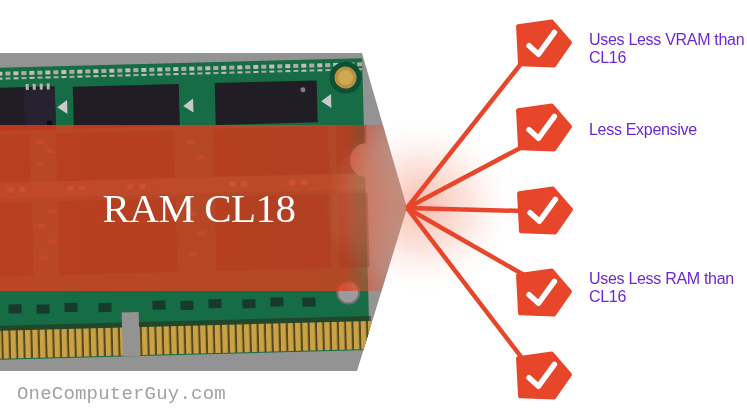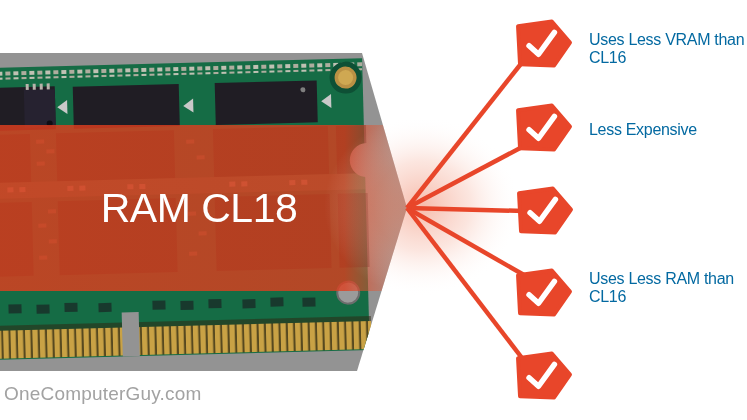--- a/index.html
+++ b/index.html
@@ -4,32 +4,32 @@
 <style>
   html,body{margin:0;padding:0;background:#ffffff;}
   #stage{
     position:relative;width:747px;height:420px;background:#ffffff;
     overflow:hidden;font-family:"Liberation Sans",sans-serif;
   }
   #bg-svg{position:absolute;left:0;top:0;}
   .overlay-title{
     position:absolute;left:90px;top:186px;width:218px;text-align:center;
     font-size:41px;line-height:44px;color:#ffffff;letter-spacing:-0.5px;
-    font-family:Liberation Sans, sans-serif;white-space:nowrap;
+    font-family:Liberation Serif, serif;white-space:nowrap;
   }
   .benefit-label{
     position:absolute;left:589px;width:158px;
-    font-size:16px;line-height:18px;color:#0369a1;
+    font-size:16px;line-height:18px;color:#6d28d9;
     font-family:"Liberation Sans",sans-serif;letter-spacing:-0.3px;
   }
   .benefit-badge{position:absolute;width:62px;height:54px;}
   .watermark{
-    position:absolute;left:4px;top:383px;
+    position:absolute;left:17px;top:383px;
     font-size:19px;color:#a2a2a2;letter-spacing:0.2px;
-    font-family:Liberation Sans, sans-serif;
+    font-family:Liberation Mono, monospace;
   }
 </style>
 </head>
 <body>
 
 <div id="stage">
 
   <svg id="bg-svg" width="747" height="420" viewBox="0 0 747 420">
     <defs>
       <clipPath id="arrowClip">

